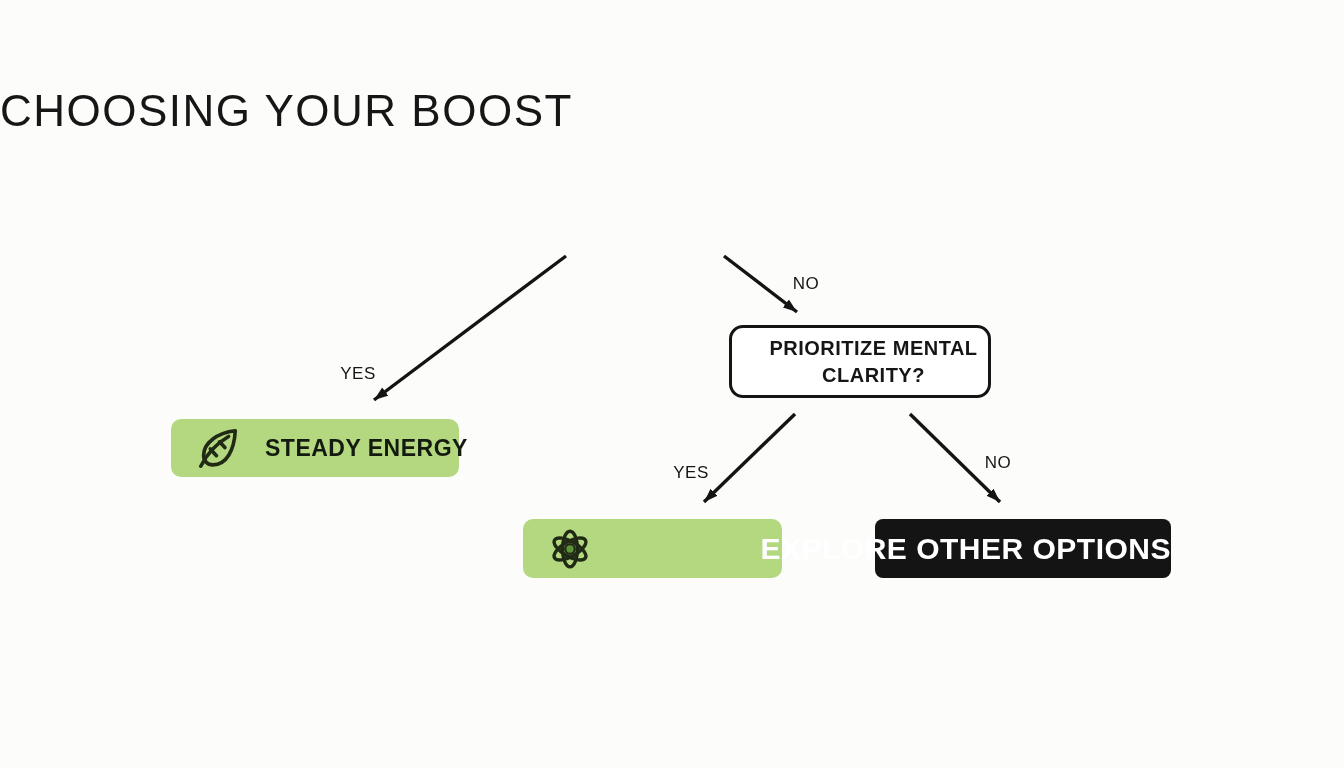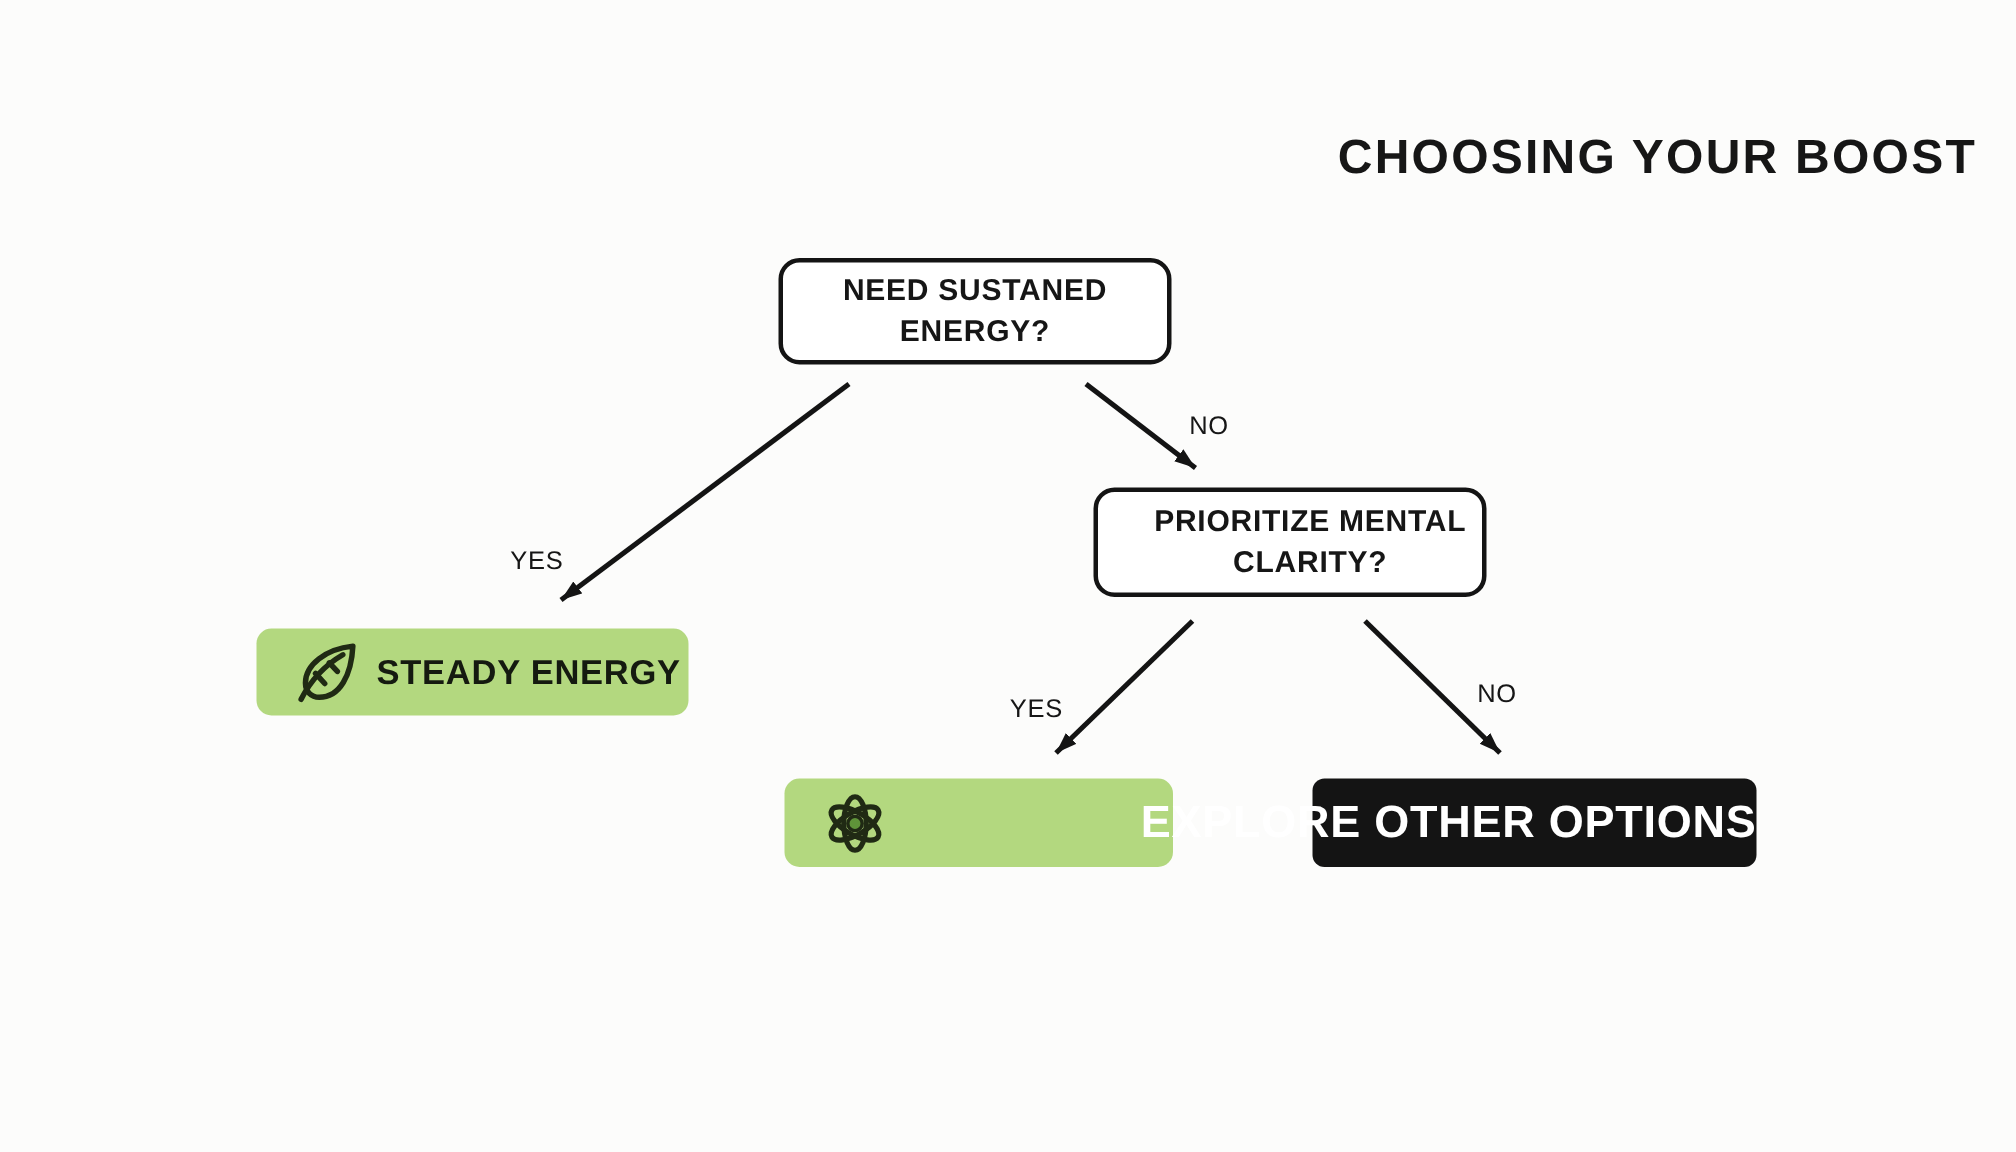--- a/index.html
+++ b/index.html
@@ -16,42 +16,42 @@
   }
   html,body{margin:0;padding:0;background:var(--color-background);}
   .canvas{
     position:relative;width:1344px;height:768px;overflow:hidden;
     background:var(--color-background);
     font-family:"Liberation Sans", sans-serif;
     color:var(--color-text_dark);
   }
   .title{
     position:absolute;top:86px;left:0;width:1318px;
-    text-align:right;font-size:32px;font-weight:700;letter-spacing:1.5px;
+    text-align:left;font-size:44px;font-weight:400;letter-spacing:1.5px;
     color:var(--color-text_dark);
   }
   .decision{
     position:absolute;box-sizing:border-box;
     background:var(--color-box_fill);
     border:3.5px solid var(--color-box_border);
     border-radius:14px;
     display:flex;align-items:center;justify-content:center;
     text-align:center;font-weight:800;font-size:20px;line-height:1.32;
     letter-spacing:.5px;white-space:pre-line;
   }
   .decision.d1{left:519px;top:172px;width:262px;height:71px;}
   .decision.d2{left:729px;top:325px;width:262px;height:73px;padding-left:27px;}
   .outcome{
     position:absolute;box-sizing:border-box;
     display:flex;align-items:center;
     font-weight:800;letter-spacing:.5px;white-space:nowrap;
   }
   .outcome.green{
     background:var(--color-outcome_green);color:#151a10;
-    border-radius:10px;font-size:23px;padding-left:24px;gap:10px;
+    border-radius:10px;font-size:23px;padding-left:24px;gap:24px;
   }
   .outcome.steady{left:171px;top:419px;width:288px;height:58px;}
   .outcome.calm{left:523px;top:519px;width:259px;height:59px;}
   .outcome.black{
     left:875px;top:519px;width:296px;height:59px;
     background:var(--color-outcome_black);color:var(--color-text_light);
     border-radius:8px;font-size:30px;justify-content:flex-end;
   }
   .icon{display:flex;align-items:center;justify-content:center;}
   .icon svg{display:block;}
@@ -63,22 +63,20 @@
   .arrows{position:absolute;left:0;top:0;pointer-events:none;}
   .arrows line{stroke:var(--color-arrow);stroke-width:3.4;}
 </style>
 </head>
 <body>
 
 <div class="canvas">
 
   <div class="title">CHOOSING YOUR BOOST</div>
 
-  <div class="decision d1">NEED SUSTANED
-ENERGY?</div>
 
   <div class="decision d2">PRIORITIZE MENTAL
 CLARITY?</div>
 
   <svg class="arrows" width="1344" height="768" viewBox="0 0 1344 768">
     <defs>
       <marker id="ah" markerUnits="userSpaceOnUse" markerWidth="17" markerHeight="14" refX="14" refY="5" orient="auto">
         <path d="M0,0 L14,5 L0,10 Z" fill="#141414"></path>
       </marker>
     </defs>

